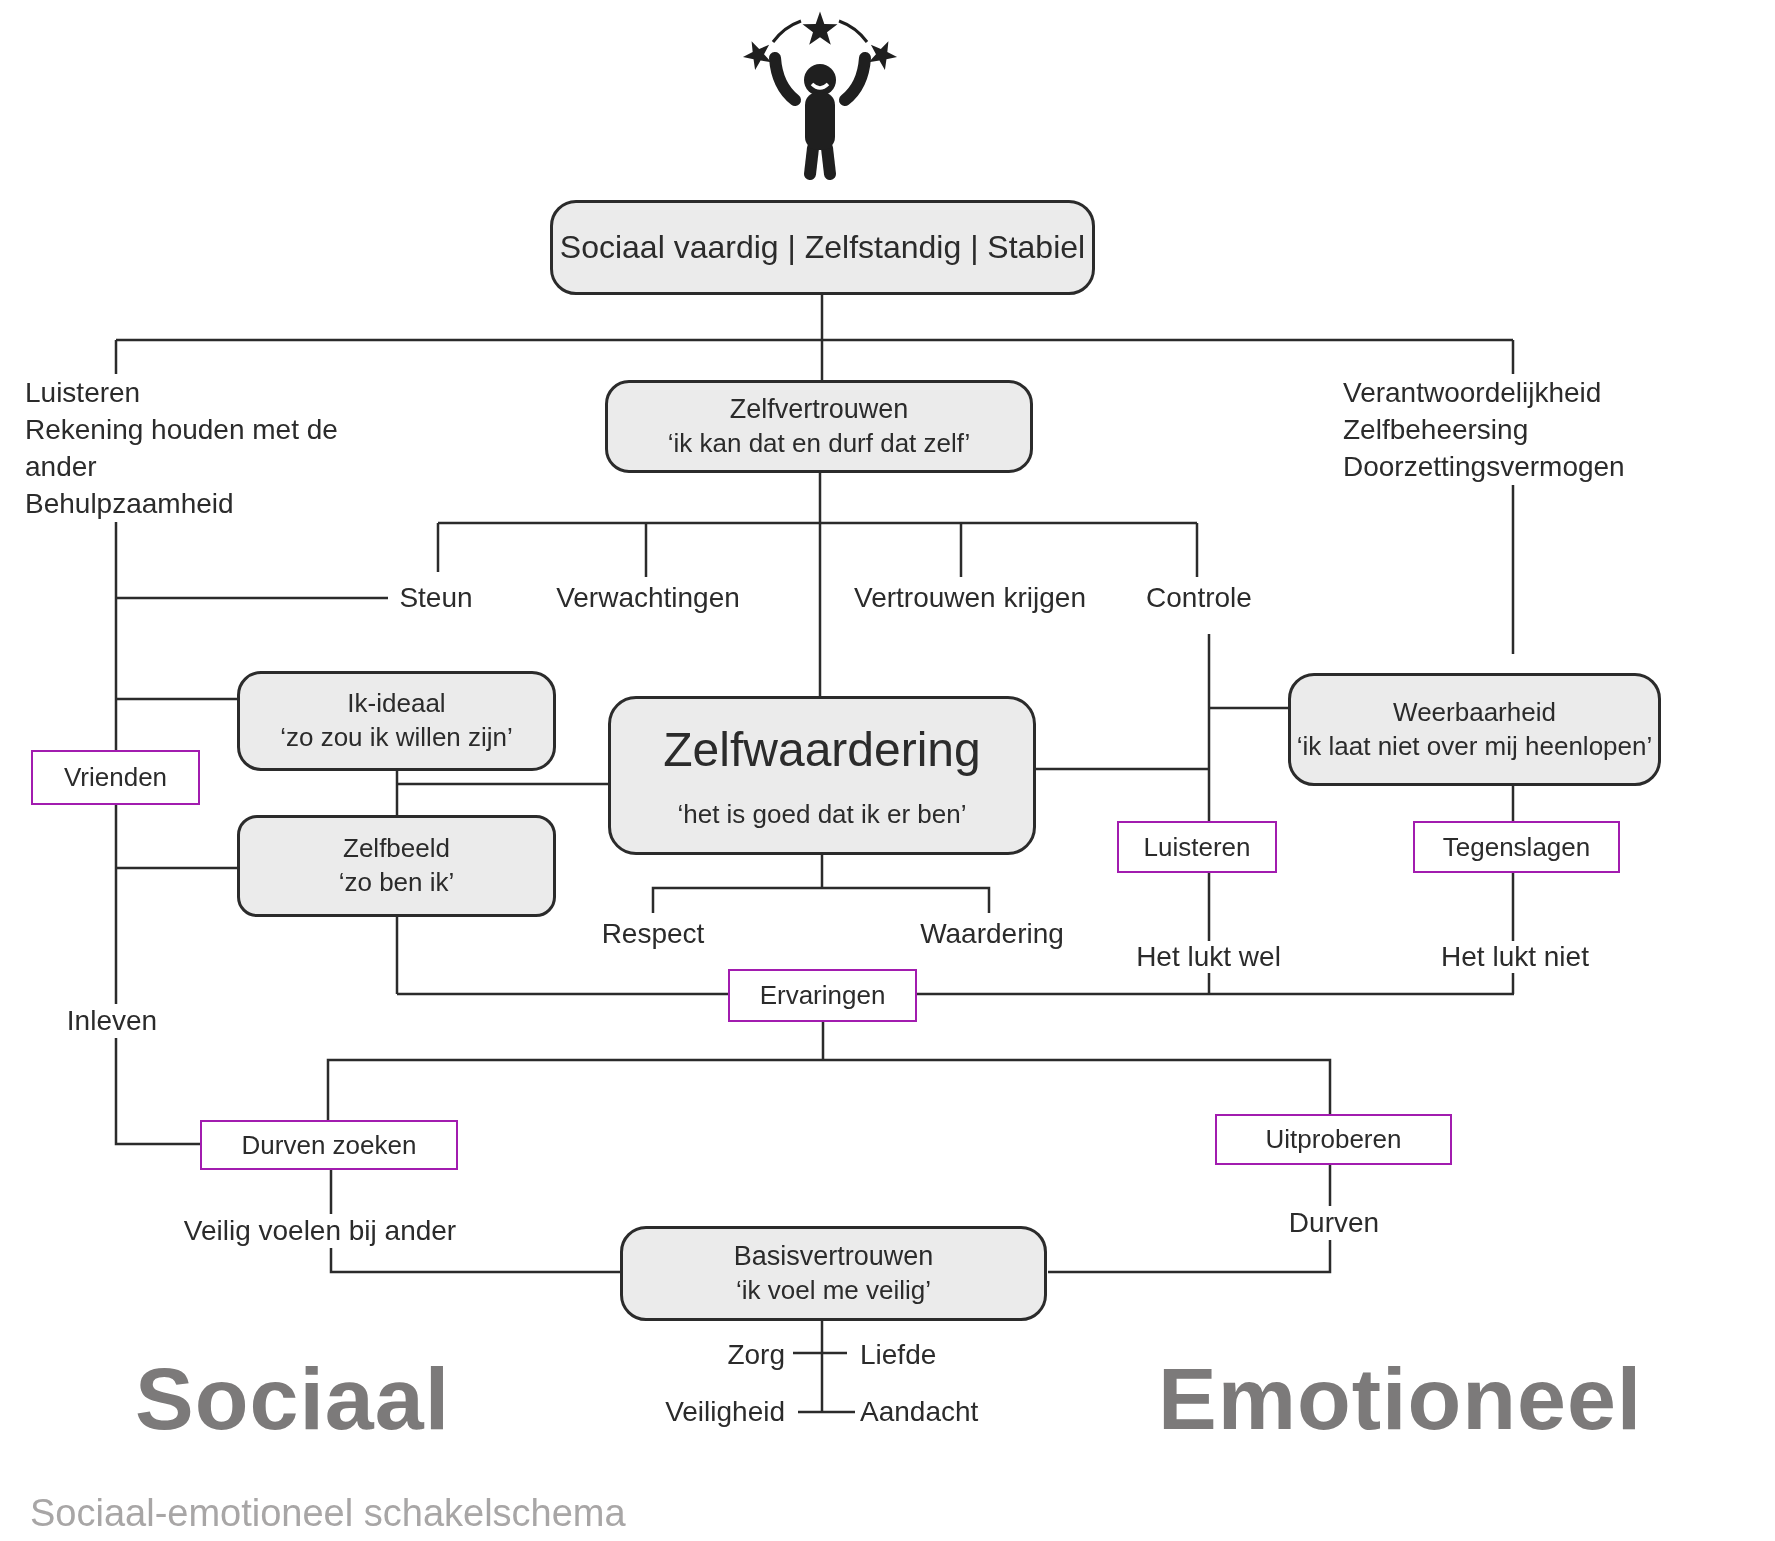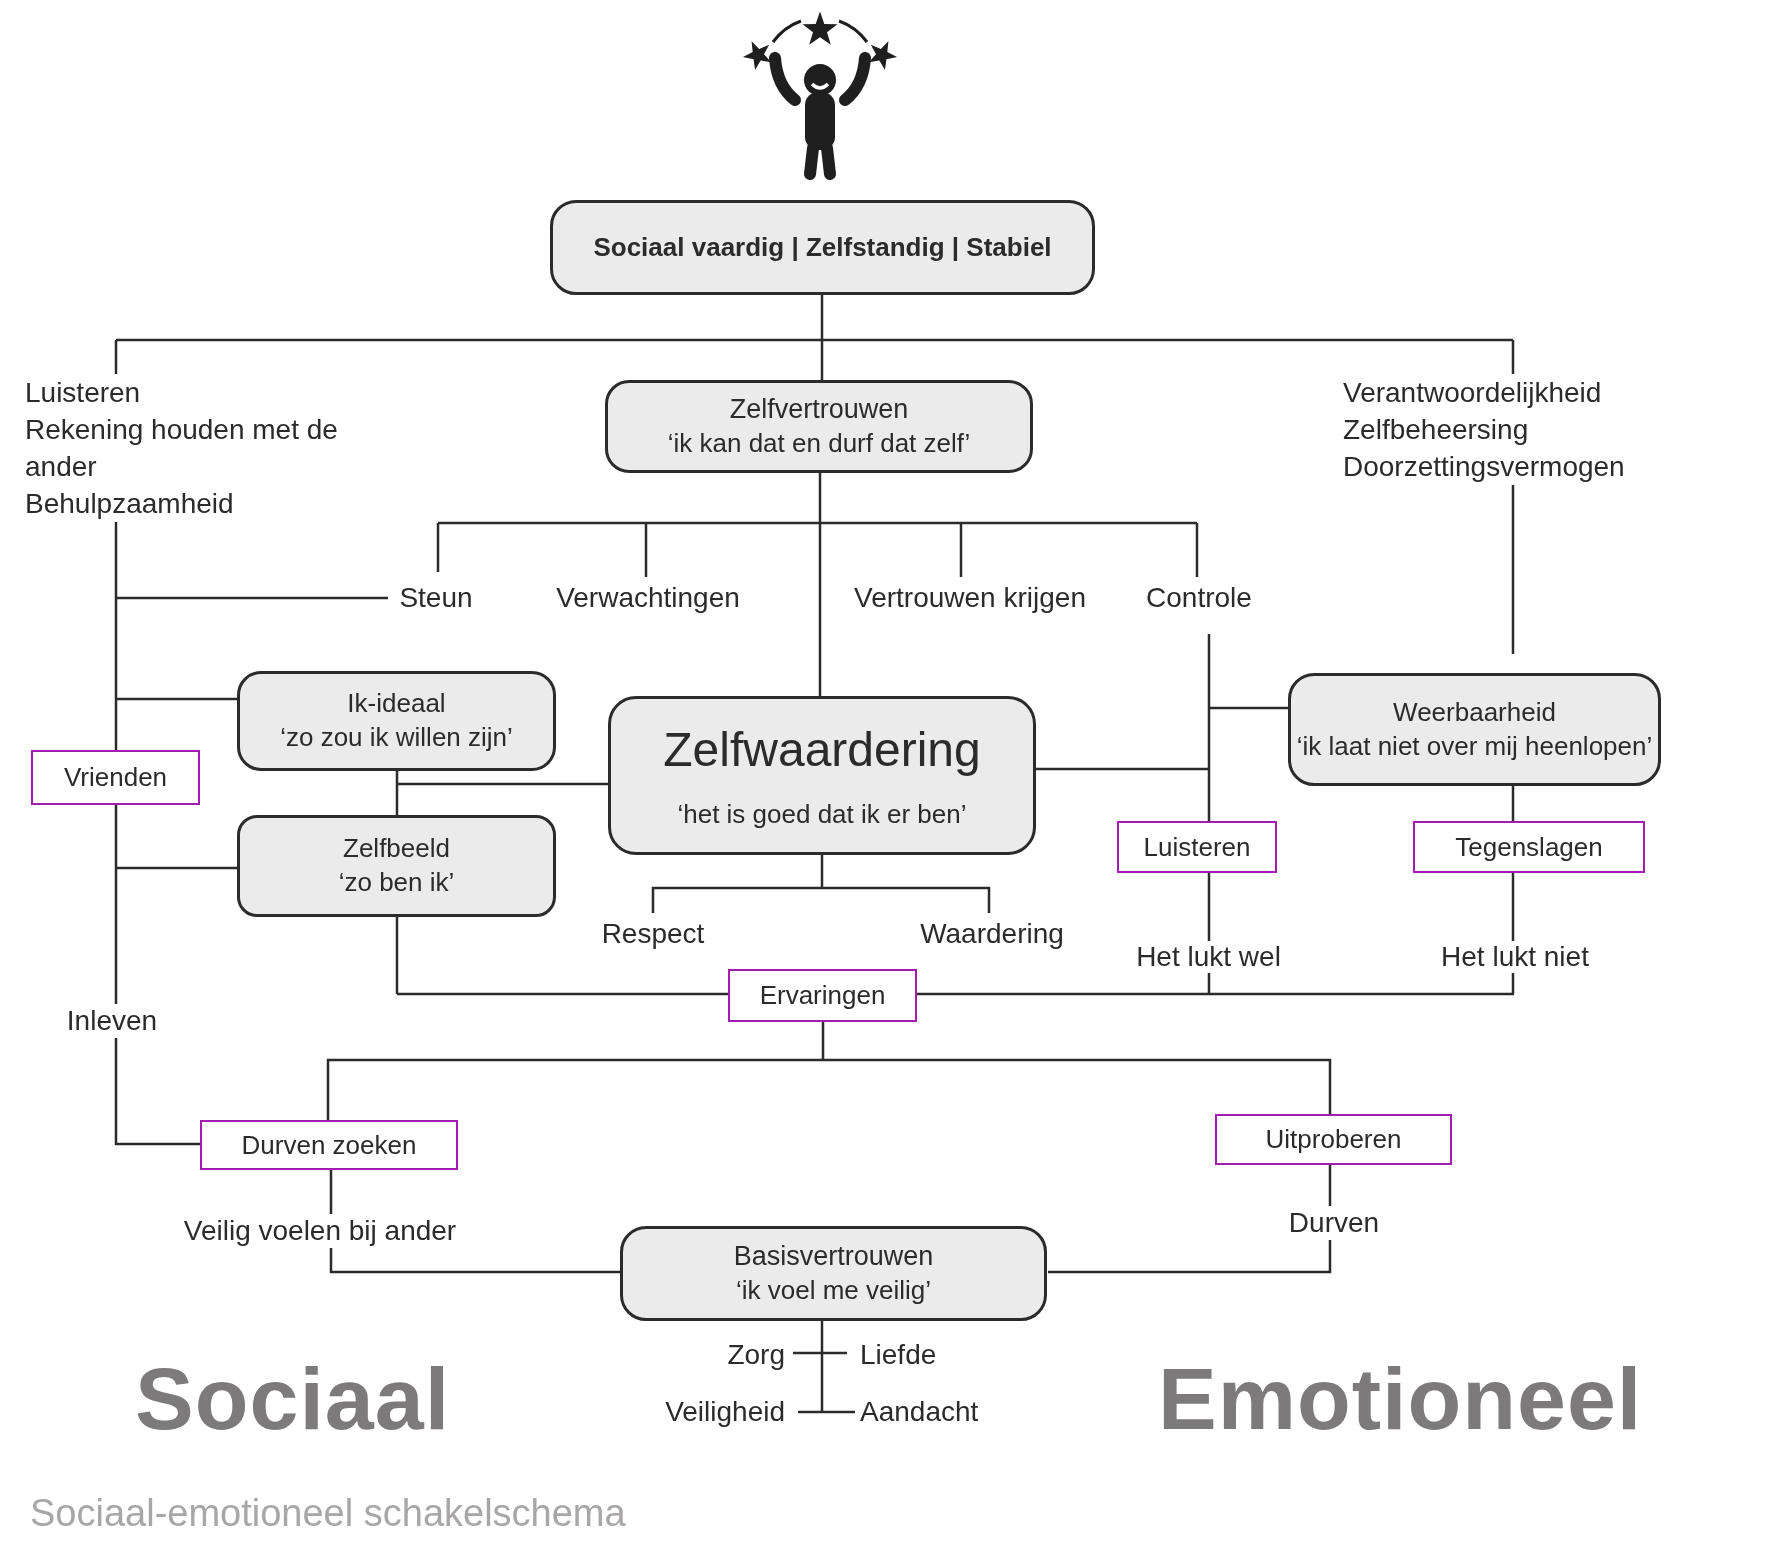--- a/index.html
+++ b/index.html
@@ -20,21 +20,21 @@
     background:#ffffff;border:2px solid #a21caf;
     display:flex;align-items:center;justify-content:center;text-align:center;
     font-size:26px;
   }
   .lbl{display:flex;align-items:center;font-size:28px;white-space:nowrap;}
   .bgw{background:#ffffff;}
   .traits{font-size:28px;line-height:37px;background:#ffffff;}
   .zone{font-weight:700;font-size:88px;color:#7c7a7a;letter-spacing:1px;white-space:nowrap;}
   .caption{font-size:38px;color:#a8a6a6;white-space:nowrap;}
   .big-title{font-size:48px;font-weight:500;margin-bottom:16px;}
-  .banner{font-size:26px;font-weight:700;white-space:nowrap;}
+  .banner{font-size:32px;font-weight:400;white-space:nowrap;}
   .jend{justify-content:flex-end;}
   .jmid{justify-content:center;}
 </style>
 </head>
 <body>
 
 <div id="canvas">
 
   <svg id="wires" width="1775" height="1541" viewBox="0 0 1775 1541" fill="none" stroke="#2b2b2b" stroke-width="2.5">
     <line x1="116" y1="340" x2="1513" y2="340"></line>
@@ -134,21 +134,21 @@
     <div class="big-title">Zelfwaardering</div>
     <div class="s">‘het is goed dat ik er ben’</div>
   </div>
 
   <div class="abs gbox" style="left:237px;top:815px;width:319px;height:102px;border-radius:20px;">
     <div class="s">Zelfbeeld</div>
     <div class="s">‘zo ben ik’</div>
   </div>
 
   <div class="abs wbox" style="left:1117px;top:821px;width:160px;height:52px;">Luisteren</div>
-  <div class="abs wbox" style="left:1413px;top:821px;width:232px;height:52px;">Tegenslagen</div>
+  <div class="abs wbox" style="left:1413px;top:821px;width:207px;height:52px;">Tegenslagen</div>
 
   <div class="abs lbl jmid" style="left:596px;top:917px;width:114px;height:34px;">Respect</div>
   <div class="abs lbl jmid" style="left:908px;top:917px;width:168px;height:34px;">Waardering</div>
 
   <div class="abs lbl jmid bgw" style="left:1121px;top:941px;width:175px;height:32px;">Het lukt wel</div>
   <div class="abs lbl jmid bgw" style="left:1425px;top:941px;width:180px;height:32px;">Het lukt niet</div>
 
   <div class="abs wbox" style="left:728px;top:969px;width:189px;height:53px;">Ervaringen</div>
 
   <div class="abs lbl jmid bgw" style="left:60px;top:1004px;width:104px;height:34px;">Inleven</div>

